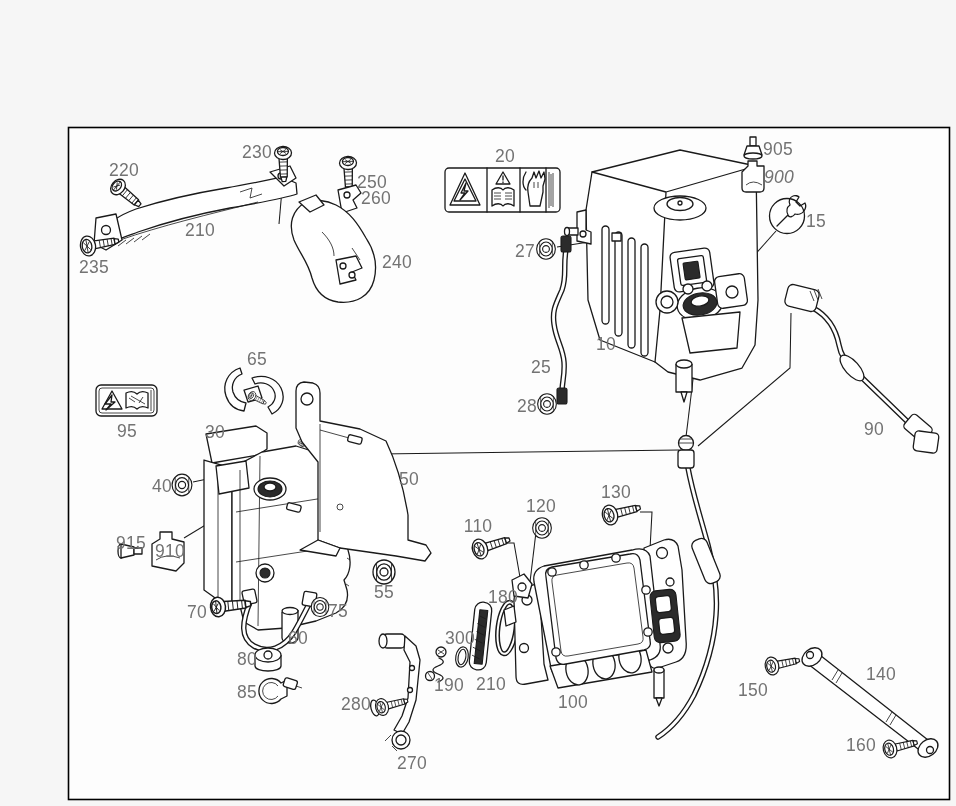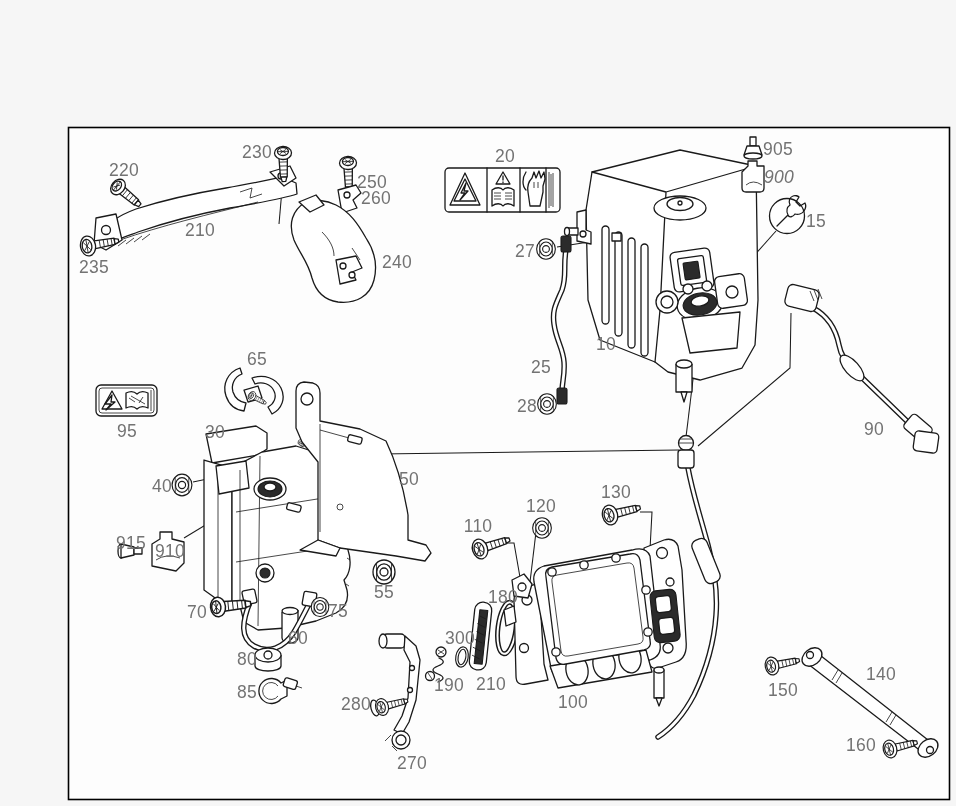--- a/index.html
+++ b/index.html
@@ -401,17 +401,17 @@
       <div class="callout" style="left: 573px; top: 702px;">100</div>
       <div class="callout" style="left: 197px; top: 612px;">70</div>
       <div class="callout" style="left: 338px; top: 611px;">75</div>
       <div class="callout" style="left: 384px; top: 592px;">55</div>
       <div class="callout" style="left: 298px; top: 638px;">60</div>
       <div class="callout" style="left: 247px; top: 659px;">80</div>
       <div class="callout" style="left: 247px; top: 692px;">85</div>
       <div class="callout" style="left: 356px; top: 704px;">280</div>
       <div class="callout" style="left: 412px; top: 763px;">270</div>
       <div class="callout" style="left: 881px; top: 674px;">140</div>
-      <div class="callout" style="left: 783px; top: 690px;">150</div>
+      <div class="callout" style="left: 753px; top: 690px;">150</div>
       <div class="callout" style="left: 861px; top: 745px;">160</div>
     </div>
 
 </div>
 
 </body></html>

